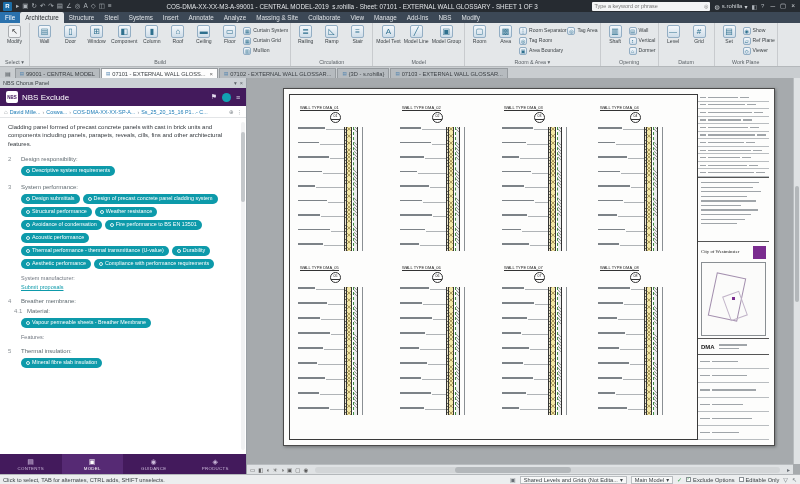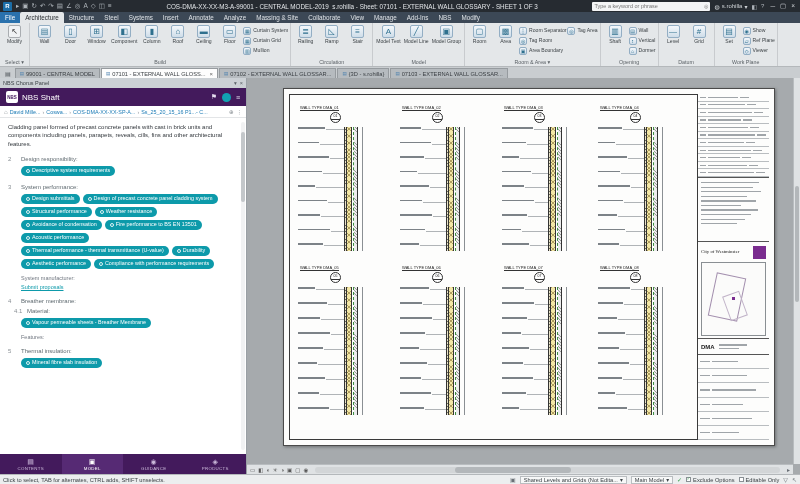--- a/index.html
+++ b/index.html
@@ -409,21 +409,21 @@
   <div class="nbs">
     <div class="dockbar">
       <span>NBS Chorus Panel</span>
       <span class="dockicons">
         <span>▾</span>
         <span>×</span>
       </span>
     </div>
     <div class="nbshead">
       <div class="nbslogo">NBS</div>
-      <div class="nbsbrand">NBS Shaft</div>
+      <div class="nbsbrand">NBS Exclude</div>
       <div class="nbsicons">
         <span>⚑</span>
         <span class="avatar"></span>
         <span>≡</span>
       </div>
     </div>
     <div class="crumbbar" id="crumb">
       <span style="font-size:6px;">⌂</span>
     <span class="crumb">David Mille...</span>
         <span class="csep">›</span>

